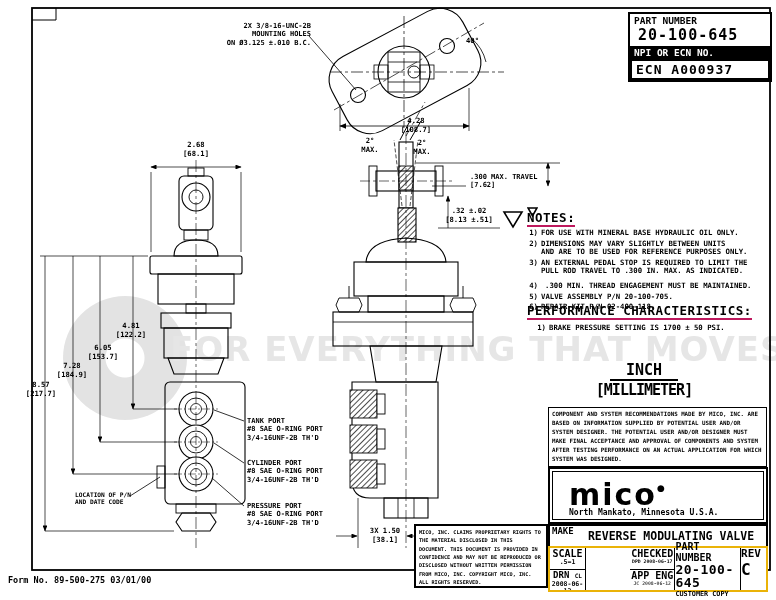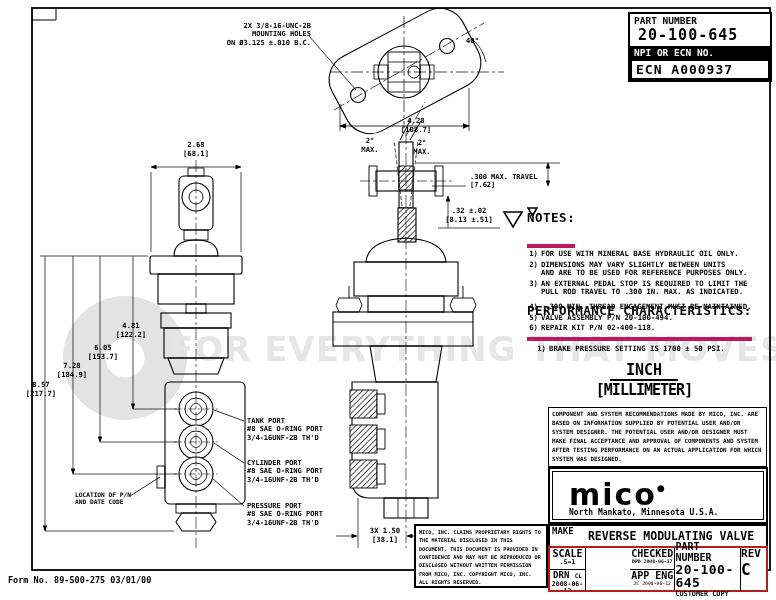--- a/index.html
+++ b/index.html
@@ -23,22 +23,22 @@
 
   
   #pn-block{left:628px;top:12px;width:140px;border:2px solid #000;background:#fff;z-index:3;}
   #pn-block .r1{font:bold 9.5px "DejaVu Sans Mono",monospace;padding:1px 4px 0;}
   #pn-block .r2{font:bold 15px "DejaVu Sans Mono",monospace;letter-spacing:1px;padding:0 4px 2px 8px;}
   #pn-block .r3{background:#000;color:#fff;font:bold 9.5px "DejaVu Sans Mono",monospace;padding:1px 4px;}
   #pn-block .r4{border:2px solid #000;font:bold 13px "DejaVu Sans Mono",monospace;letter-spacing:1px;padding:1px 4px;}
 
   
   #notes{left:527px;top:207px;width:244px;z-index:3;}
-  .sec-title{display:inline-block;font:900 12.5px "DejaVu Sans Mono",monospace;border-bottom:4px solid #be185d;
-             letter-spacing:.5px;padding-bottom:19px;}
+  .sec-title{display:inline-block;font:900 12.5px "DejaVu Sans Mono",monospace;border-bottom:2px solid #be185d;
+             letter-spacing:.5px;padding-bottom:0;}
   .note-item{display:flex;gap:3px;font:bold 7.3px "DejaVu Sans Mono",monospace;line-height:1.18;margin-top:2px;}
   .note-item .num{width:11px;flex:none;text-align:right;}
   .gap-top{margin-top:6px;}
   .flag{flex:none;margin-right:1px;}
   #perf{left:527px;top:300px;width:244px;z-index:3;}
 
   
   #units{left:575px;top:360px;width:138px;text-align:center;z-index:3;}
   #units .inch{display:inline-block;font:900 15px "DejaVu Sans Mono",monospace;border-bottom:2.5px solid #000;padding:0 16px 0;text-align:center;}
   #units .mm{display:block;font:900 15px "DejaVu Sans Mono",monospace;letter-spacing:-1px;}
@@ -49,21 +49,21 @@
   #prop{left:414px;top:524px;width:134px;height:64px;border:2px solid #000;background:#fff;
         font:bold 5.2px "DejaVu Sans Mono",monospace;line-height:1.6;padding:2px 3px;z-index:3;box-sizing:border-box;}
   #logo-box{left:548px;top:467px;width:220px;height:57px;border:2px solid #000;background:#fff;z-index:3;box-sizing:border-box;}
   #logo-inner{position:absolute;inset:2px;border:1.5px solid #000;text-align:left;padding-left:16px;}
   #brand{font:900 30px "DejaVu Sans",sans-serif;letter-spacing:2px;line-height:32px;text-transform:lowercase;}
   #brand sup{font-size:9px;vertical-align:14px;}
   #brand-sub{font:bold 8px "DejaVu Sans Mono",monospace;margin-top:-3px;}
   #title-row{left:548px;top:524px;width:220px;height:22px;border:2px solid #000;border-bottom:none;background:#fff;z-index:3;box-sizing:border-box;}
   #title-row .lab{position:absolute;left:2px;top:0;font:bold 9px "DejaVu Sans Mono",monospace;}
   #title-row .val{display:block;text-align:center;font:bold 11.5px "DejaVu Sans Mono",monospace;line-height:20px;padding-left:26px;}
-  #grid{left:548px;top:546px;width:220px;height:46px;border:2px solid #b91c1c;background:#fff;z-index:3;
+  #grid{left:548px;top:546px;width:220px;height:46px;border:2px solid #eab308;background:#fff;z-index:3;
         box-sizing:border-box;display:flex;}
   .col{border-right:1.5px solid #000;box-sizing:border-box;display:flex;flex-direction:column;}
   .col:last-child{border-right:none;}
   .cell{flex:1;border-bottom:1.5px solid #000;text-align:center;overflow:hidden;}
   .cell:last-child{border-bottom:none;}
   .cl-lab{font:bold 10px "DejaVu Sans Mono",monospace;line-height:11px;display:block;}
   .cl-sm{font:bold 6.5px "DejaVu Sans Mono",monospace;display:block;line-height:7px;}
   .cl-xs{font:bold 4.8px "DejaVu Sans Mono",monospace;display:block;line-height:6px;}
   #col-part{justify-content:center;}
   #col-part .big{font:bold 13px "DejaVu Sans Mono",monospace;line-height:13px;display:block;letter-spacing:.5px;}
@@ -286,21 +286,21 @@
         <span class="num">4)</span>
         <span class="flag">
           <svg width="11" height="10">
             <path d="M1,1 L10,1 L5.5,9 Z" fill="none" stroke="#000" stroke-width="1.6"></path>
           </svg>
         </span>
         <span class="pre">.300 MIN. THREAD ENGAGEMENT MUST BE MAINTAINED.</span>
       </div>
     <div class="note-item">
         <span class="num">5)</span>
-        <span class="pre">VALVE ASSEMBLY P/N 20-100-494.</span>
+        <span class="pre">VALVE ASSEMBLY P/N 20-100-705.</span>
       </div>
     <div class="note-item">
         <span class="num">6)</span>
         <span class="pre">REPAIR KIT P/N 02-400-118.</span>
       </div>
   </div>
 
   <div class="abs" id="perf">
     <span class="sec-title">PERFORMANCE CHARACTERISTICS:</span>
     <div class="note-item" style="margin-top:4px;padding-left:8px;">

